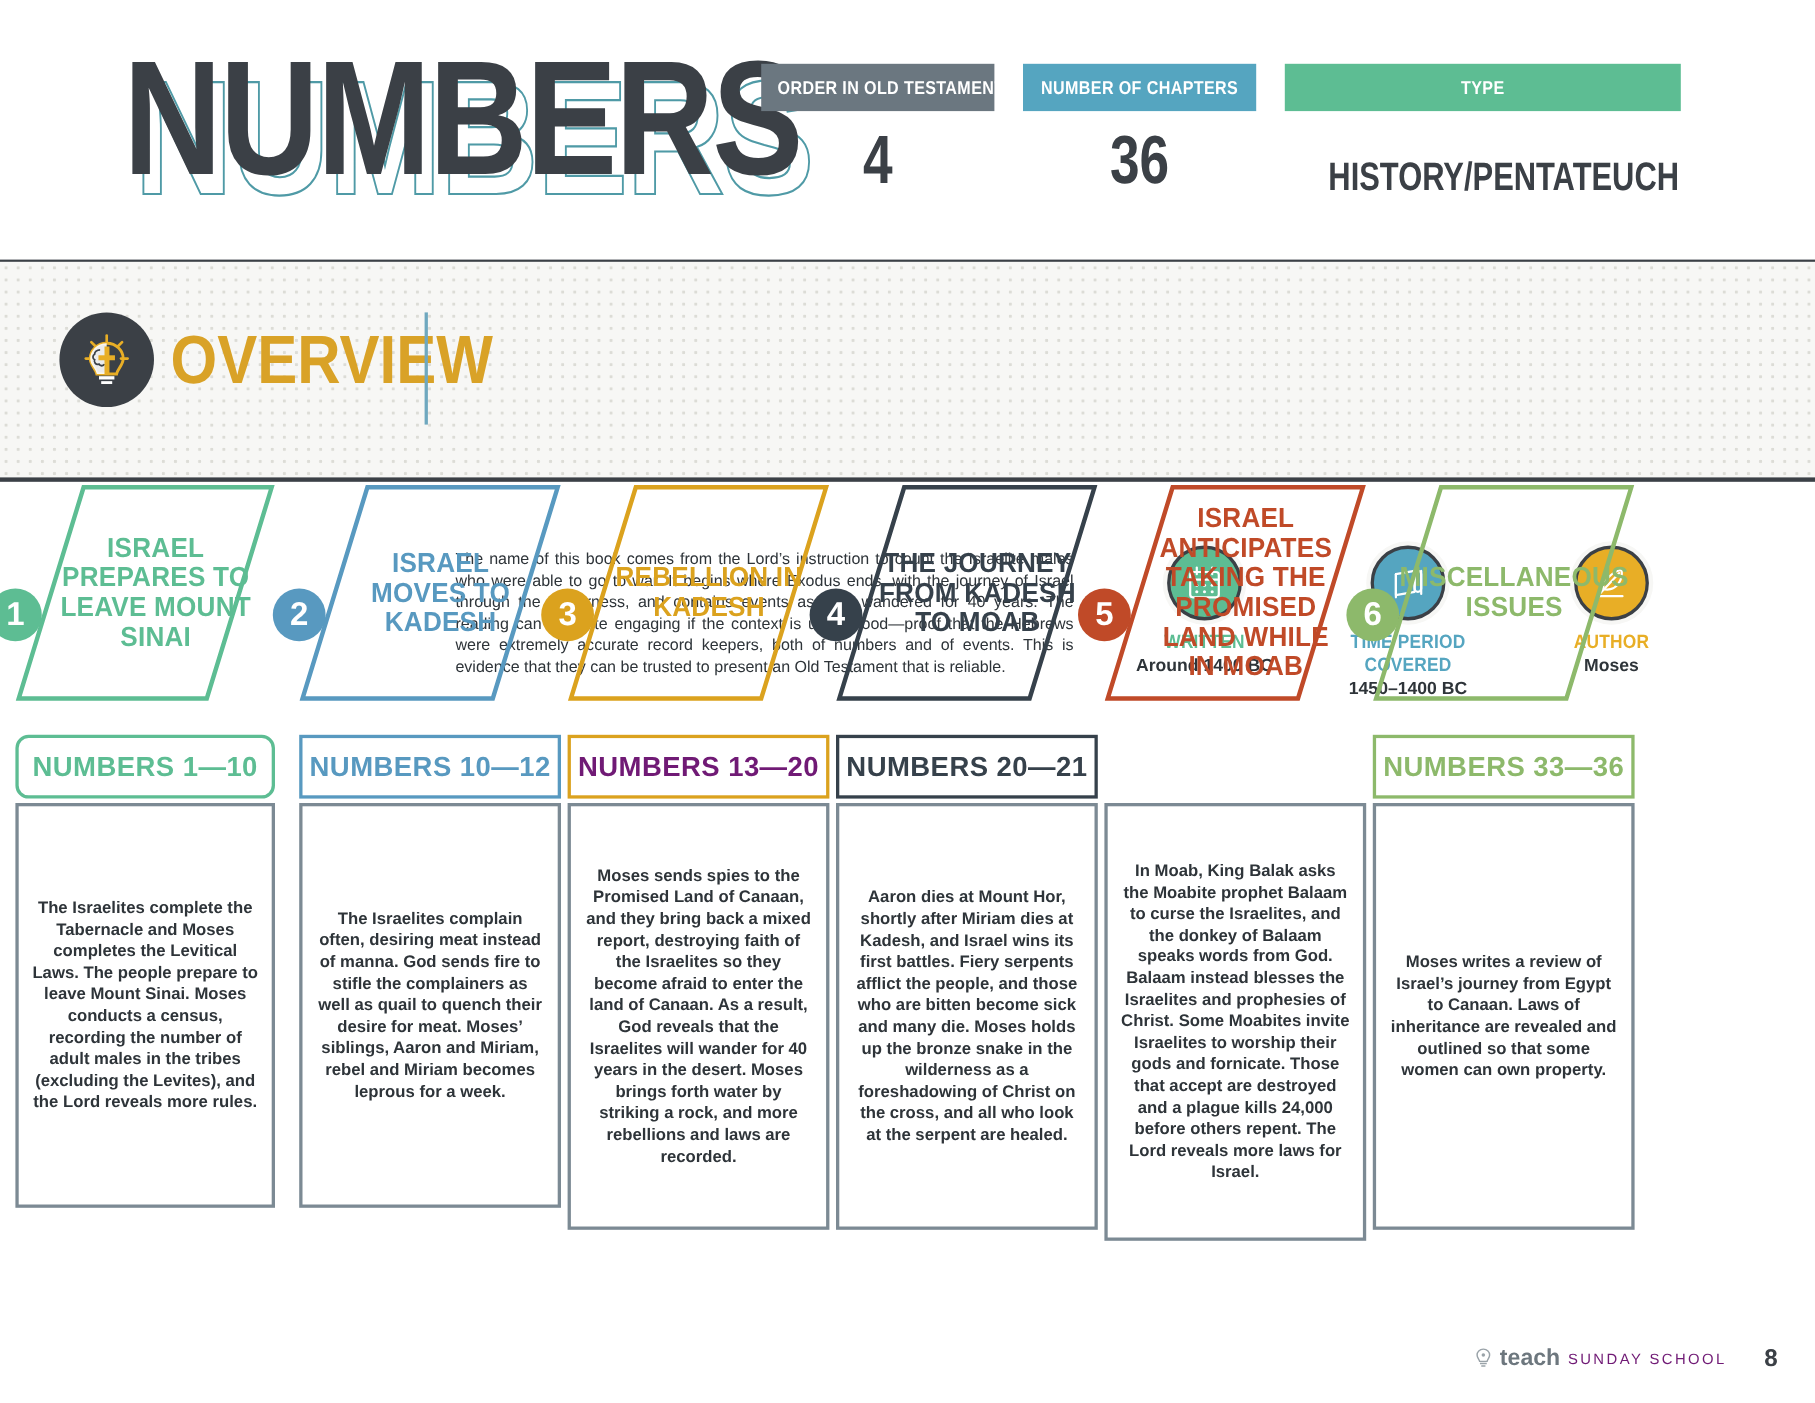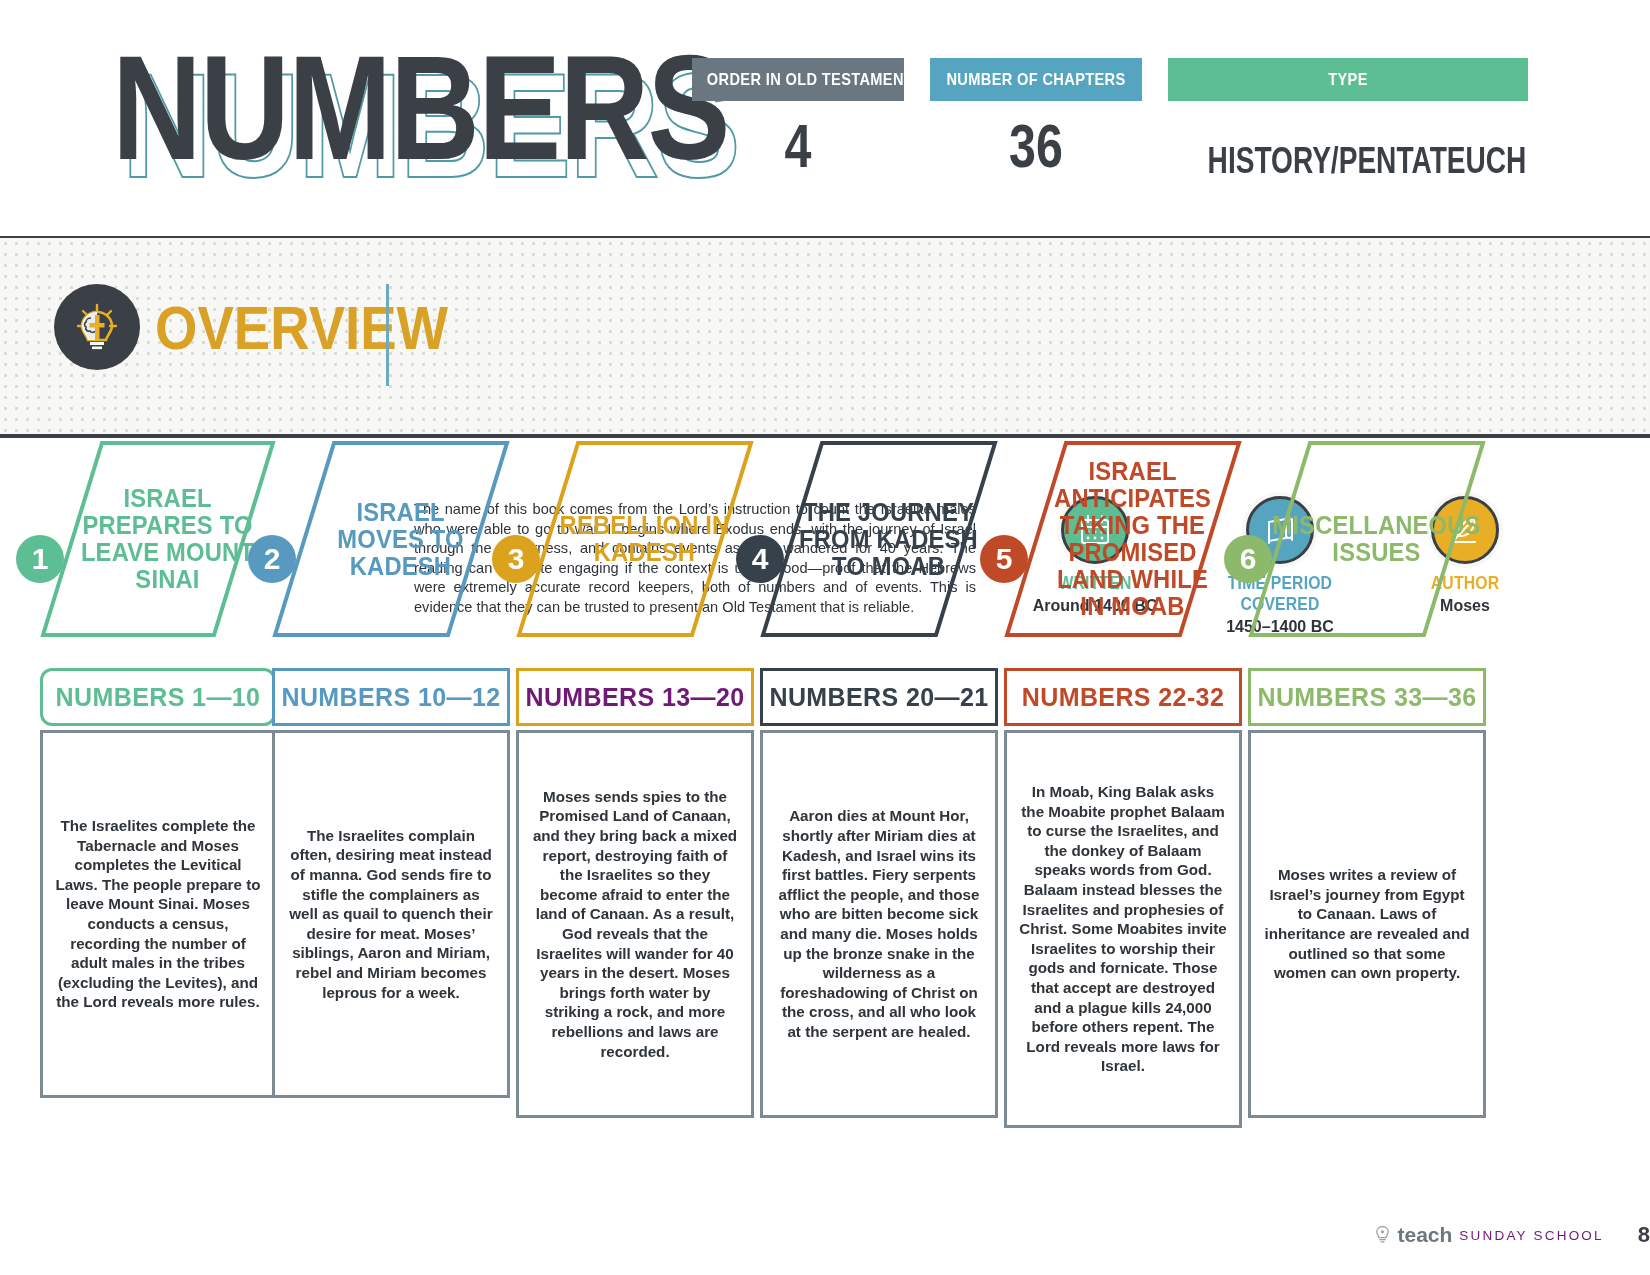--- a/index.html
+++ b/index.html
@@ -221,20 +221,21 @@
     color:#2e3439;
   }
   
   .footer{
     position:absolute;
     left:0; top:1222px;
     width:1650px;
     display:flex;
     align-items:center;
     justify-content:flex-end;
+    padding-right:34px;
     box-sizing:border-box;
   }
   .f-logo{
     display:flex;align-items:center;gap:7px;
     color:#8c969d;
   }
   .f-teach{ font-size:21px;font-weight:700;color:#6d777e;}
   .f-ss{ font-size:13.5px;letter-spacing:2.2px;color:#701a75;}
   .f-page{
     margin-left:34px;
@@ -335,21 +336,21 @@
             <line x1="7" y1="30" x2="28" y2="30" stroke="#fff" stroke-width="2" stroke-linecap="round"></line>
           </svg>
         </div>
         <div class="meta-label" style="color: rgb(232, 174, 38);">AUTHOR</div>
         <div class="meta-val">Moses</div>
       </div>
     </div>
 </div>
 
 <div class="timeline" id="timeline">
-    <div class="col" style="left: 40px; width: 236px;">
+    <div class="col" style="left: 14px; width: 236px;">
       <div class="para" style="height: 198px;">
         <svg width="236" height="198" viewBox="0 0 236 198">
           <polygon points="62,3 233,3 174,195 3,195" fill="none" stroke="#5DBD93" stroke-width="4"></polygon>
         </svg>
         <div class="para-label" style="color: rgb(93, 189, 147); padding-left: 34px; padding-right: 14px; box-sizing: border-box;">ISRAEL PREPARES TO LEAVE MOUNT SINAI</div>
       </div>
       <div class="num" style="background: rgb(93, 189, 147); left: -24px; top: 95px;">1</div>
       <div class="chapbox" style="border-color: rgb(93, 189, 147); color: rgb(93, 189, 147); left: 0px; top: 228px; width: 236px; height: 58px; border-radius: 12px;">NUMBERS 1—10</div>
       <div class="bodybox" style="left: 0px; top: 290px; width: 236px; height: 368px;">
         <div class="bodytext">The Israelites complete the Tabernacle and Moses completes the Levitical Laws. The people prepare to leave Mount Sinai. Moses conducts a census, recording the number of adult males in the tribes (excluding the Levites), and the Lord reveals more rules.</div>
@@ -395,21 +396,20 @@
       </div>
     </div>
     <div class="col" style="left: 1004px; width: 238px;">
       <div class="para" style="height: 198px;">
         <svg width="238" height="198" viewBox="0 0 238 198">
           <polygon points="62,3 235,3 176,195 3,195" fill="none" stroke="#C04A28" stroke-width="4"></polygon>
         </svg>
         <div class="para-label" style="color: rgb(192, 74, 40); padding-left: 34px; padding-right: 14px; box-sizing: border-box;">ISRAEL ANTICIPATES TAKING THE PROMISED LAND WHILE IN MOAB</div>
       </div>
       <div class="num" style="background: rgb(192, 74, 40); left: -24px; top: 95px;">5</div>
-      <div class="chapbox" style="border-color: rgb(192, 74, 40); color: rgb(192, 74, 40); left: 0px; top: 228px; width: 238px; height: 58px;">NUMBERS 22-32</div>
       <div class="bodybox" style="left: 0px; top: 290px; width: 238px; height: 398px;">
         <div class="bodytext">In Moab, King Balak asks the Moabite prophet Balaam to curse the Israelites, and the donkey of Balaam speaks words from God. Balaam instead blesses the Israelites and prophesies of Christ. Some Moabites invite Israelites to worship their gods and fornicate. Those that accept are destroyed and a plague kills 24,000 before others repent. The Lord reveals more laws for Israel.</div>
       </div>
     </div>
     <div class="col" style="left: 1248px; width: 238px;">
       <div class="para" style="height: 198px;">
         <svg width="238" height="198" viewBox="0 0 238 198">
           <polygon points="62,3 235,3 176,195 3,195" fill="none" stroke="#8DB96B" stroke-width="4"></polygon>
         </svg>
         <div class="para-label" style="color: rgb(141, 185, 107); padding-left: 34px; padding-right: 14px; box-sizing: border-box;">MISCELLANEOUS ISSUES</div>

